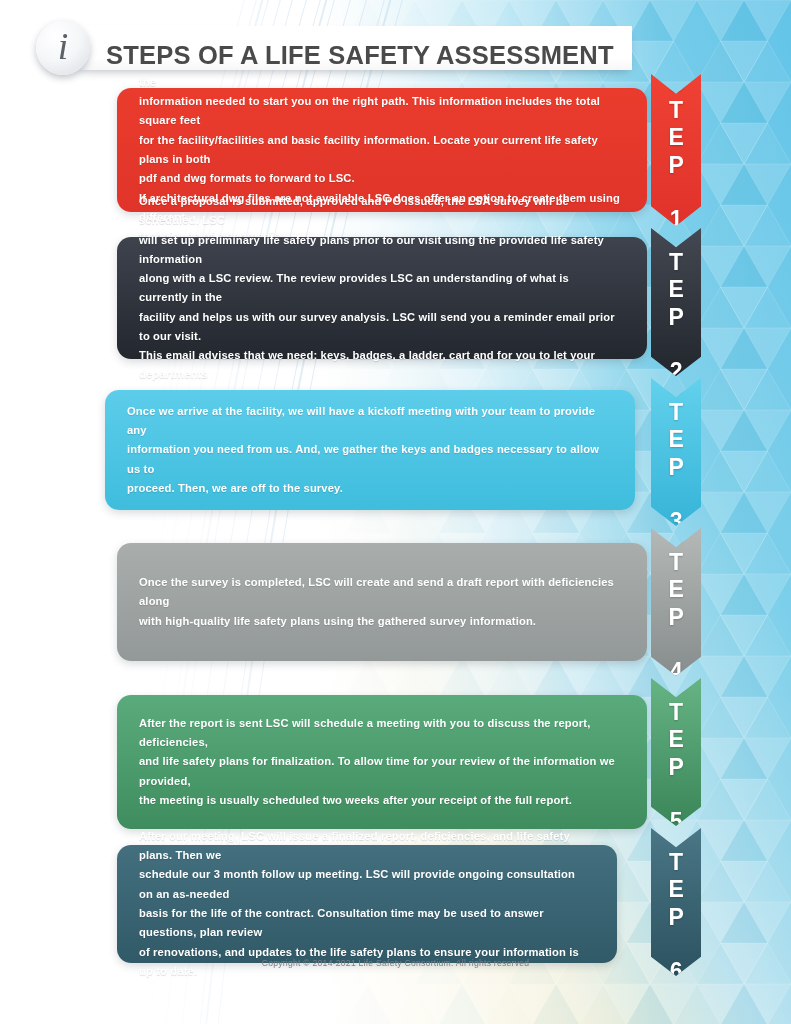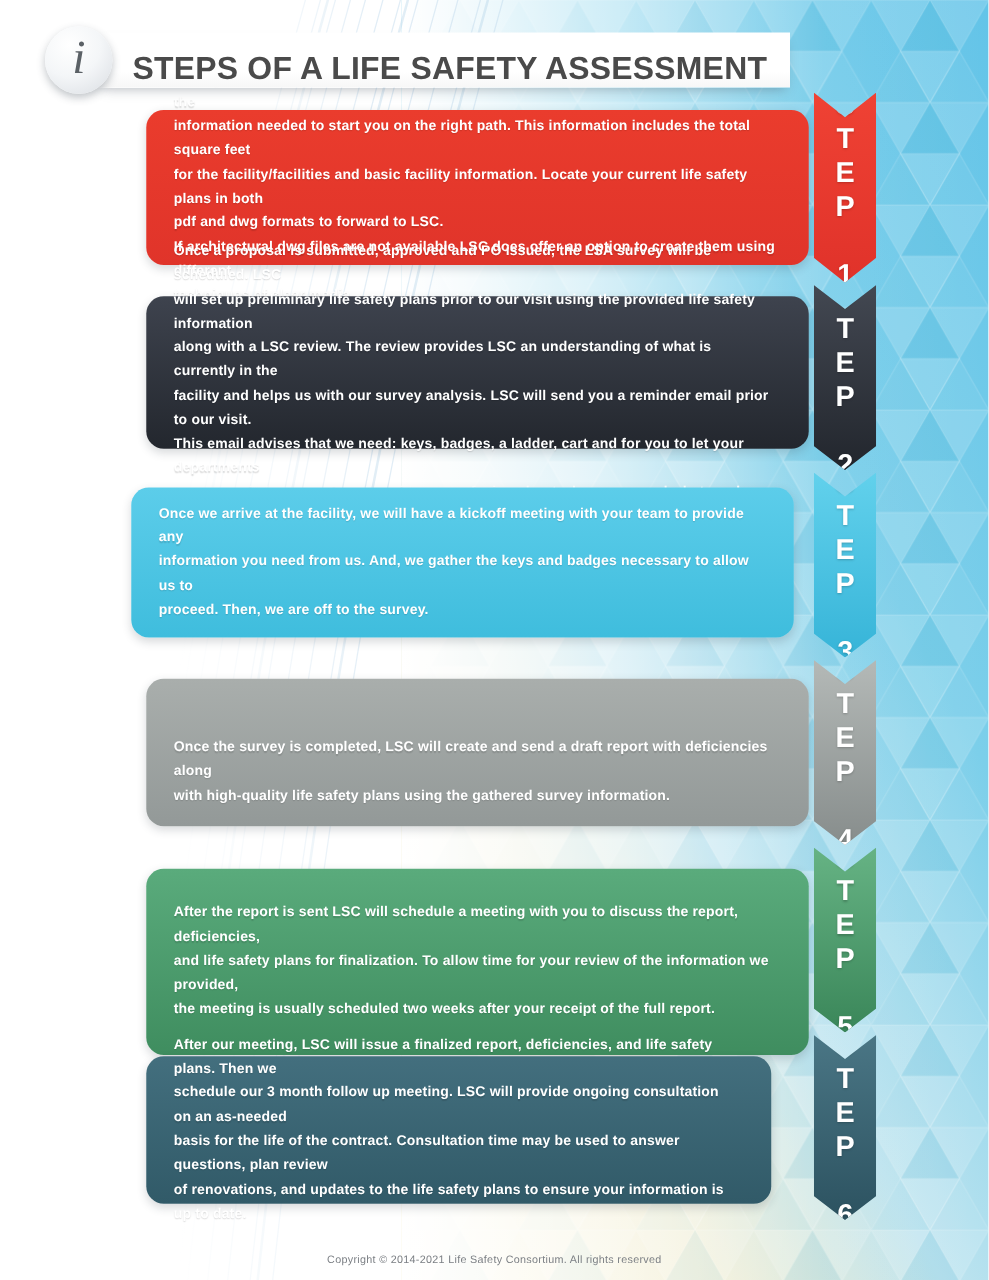--- a/index.html
+++ b/index.html
@@ -145,21 +145,21 @@
     text-orientation: upright;
     text-shadow: 0 1px 2px rgba(0,0,0,0.22);
     white-space: nowrap;
     transform: translateY(2px);
   }
 
   
   .footer {
     position: absolute;
     left: 0;
-    top: 997px;
+    top: 952px;
     width: 791px;
     text-align: center;
   }
   .footer span {
     font-size: 8.6px;
     color: #7b7f84;
     letter-spacing: 0.25px;
   }
 </style>
 </head>
@@ -269,31 +269,31 @@
       <p>Once we arrive at the facility, we will have a kickoff meeting with your team to provide any
 information you need from us. And, we gather the keys and badges necessary to allow us to
 proceed. Then, we are off to the survey.</p>
     </div>
     <div class="arrow" style="top:378px; height:148px; background:linear-gradient(180deg,#62d1ec 0%,#36b4d8 100%);">
       <span class="arrow-label">STEP 3</span>
     </div>
   </div>
 
   <div class="step-row">
-    <div class="card" style="left:117px; top:543px; width:530px; height:118px; background:linear-gradient(180deg,#a9aeac 0%,#939998 100%);align-items:flex-end;">
+    <div class="card" style="left:117px; top:543px; width:530px; height:118px; background:linear-gradient(180deg,#a9aeac 0%,#939998 100%);">
       <p>Once the survey is completed, LSC will create and send a draft report with deficiencies along
 with high-quality life safety plans using the gathered survey information.</p>
     </div>
     <div class="arrow" style="top:528px; height:148px; background:linear-gradient(180deg,#b4b9b7 0%,#878d8c 100%);">
       <span class="arrow-label">STEP 4</span>
     </div>
   </div>
 
   <div class="step-row">
-    <div class="card" style="left:117px; top:695px; width:530px; height:149px; background:linear-gradient(180deg,#5aab7c 0%,#3f8d5f 100%);">
+    <div class="card" style="left:117px; top:695px; width:530px; height:134px; background:linear-gradient(180deg,#5aab7c 0%,#3f8d5f 100%);">
       <p>After the report is sent LSC will schedule a meeting with you to discuss the report, deficiencies,
 and life safety plans for finalization. To allow time for your review of the information we provided,
 the meeting is usually scheduled two weeks after your receipt of the full report.</p>
     </div>
     <div class="arrow" style="top:678px; height:148px; background:linear-gradient(180deg,#66b384 0%,#3a8659 100%);">
       <span class="arrow-label">STEP 5</span>
     </div>
   </div>
 
   <div class="step-row">

